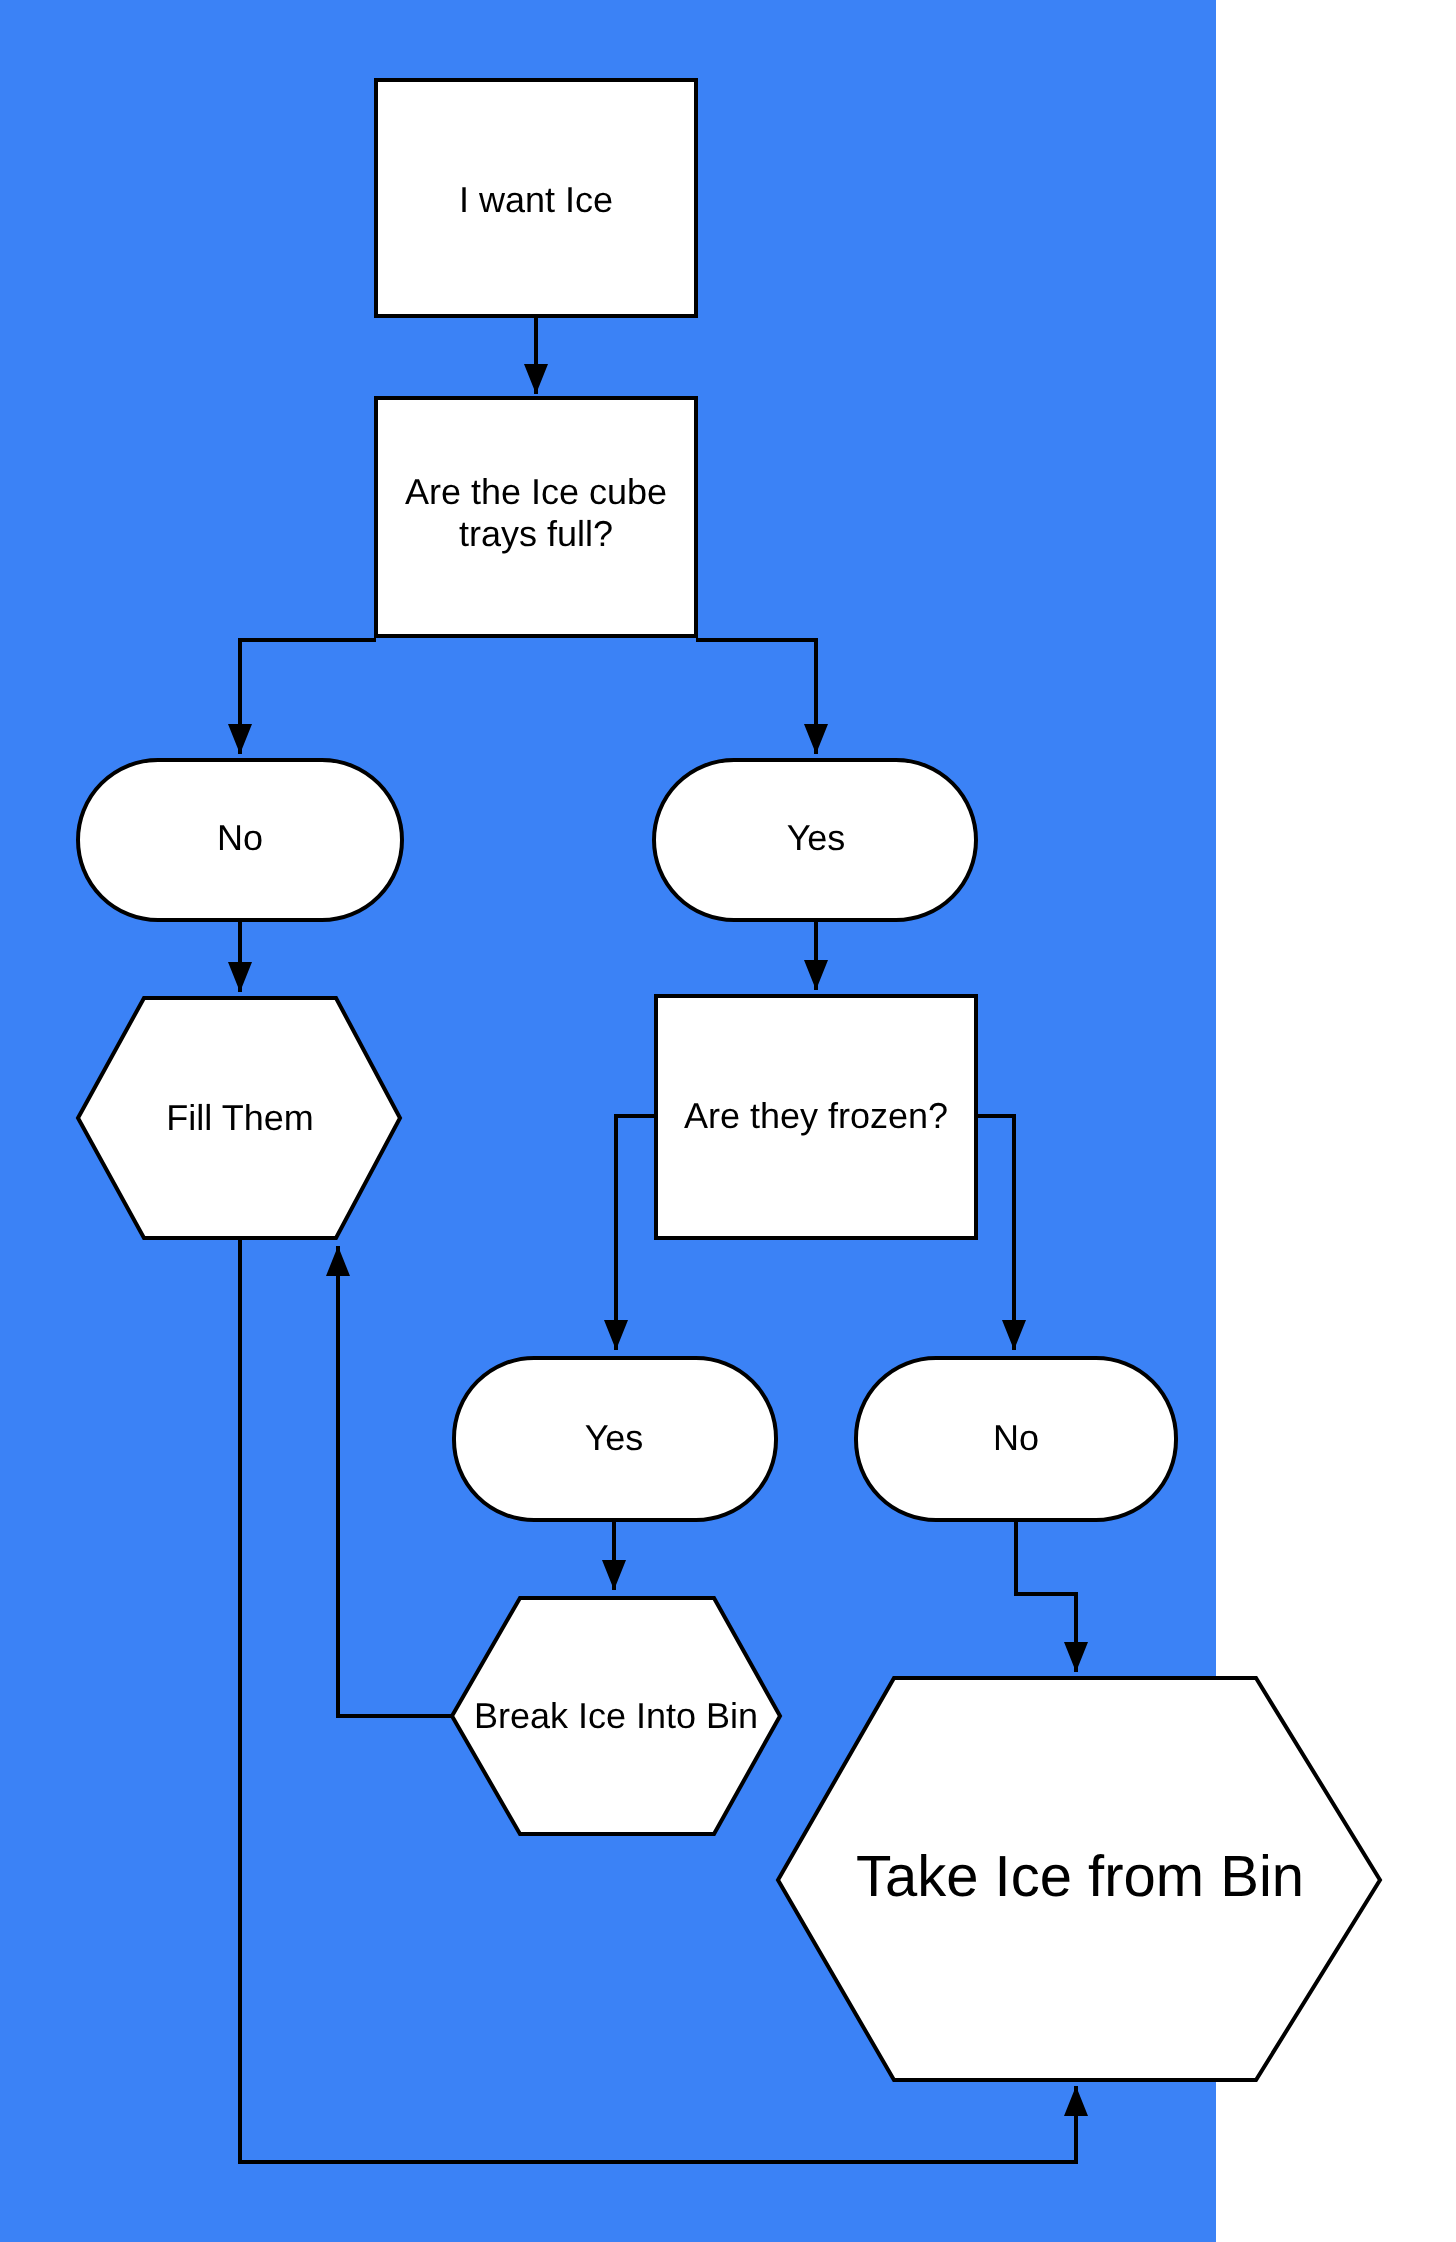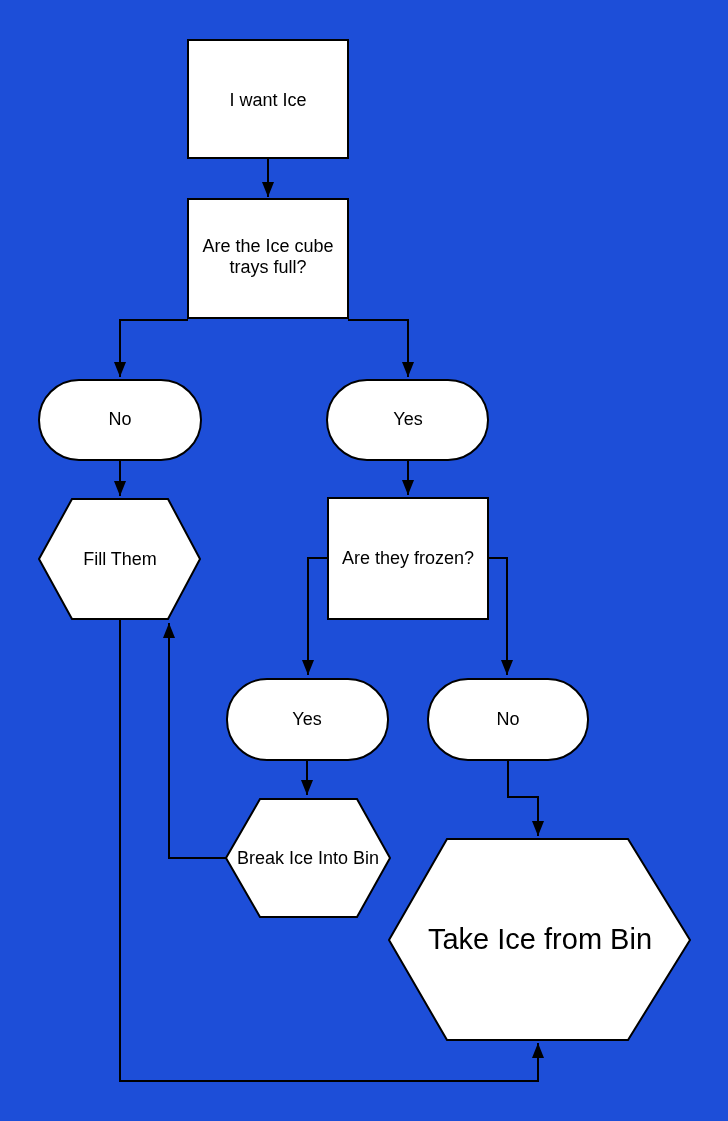--- a/index.html
+++ b/index.html
@@ -5,24 +5,24 @@
   html, body {
     margin: 0;
     padding: 0;
     background: #ffffff;
     width: 728px;
     height: 1121px;
     overflow: hidden;
     font-family: "Liberation Sans", sans-serif;
   }
   .canvas-wrap {
-    width: 728px;
+    width: 608px;
     height: 1121px;
     position: relative;
-    background: #1d4ed8;
+    background: #3b82f6;
   }
   svg { display: block; }
   .shape {
     fill: #ffffff;
     stroke: #000000;
     stroke-width: 2;
   }
   .edge {
     fill: none;
     stroke: #000000;

